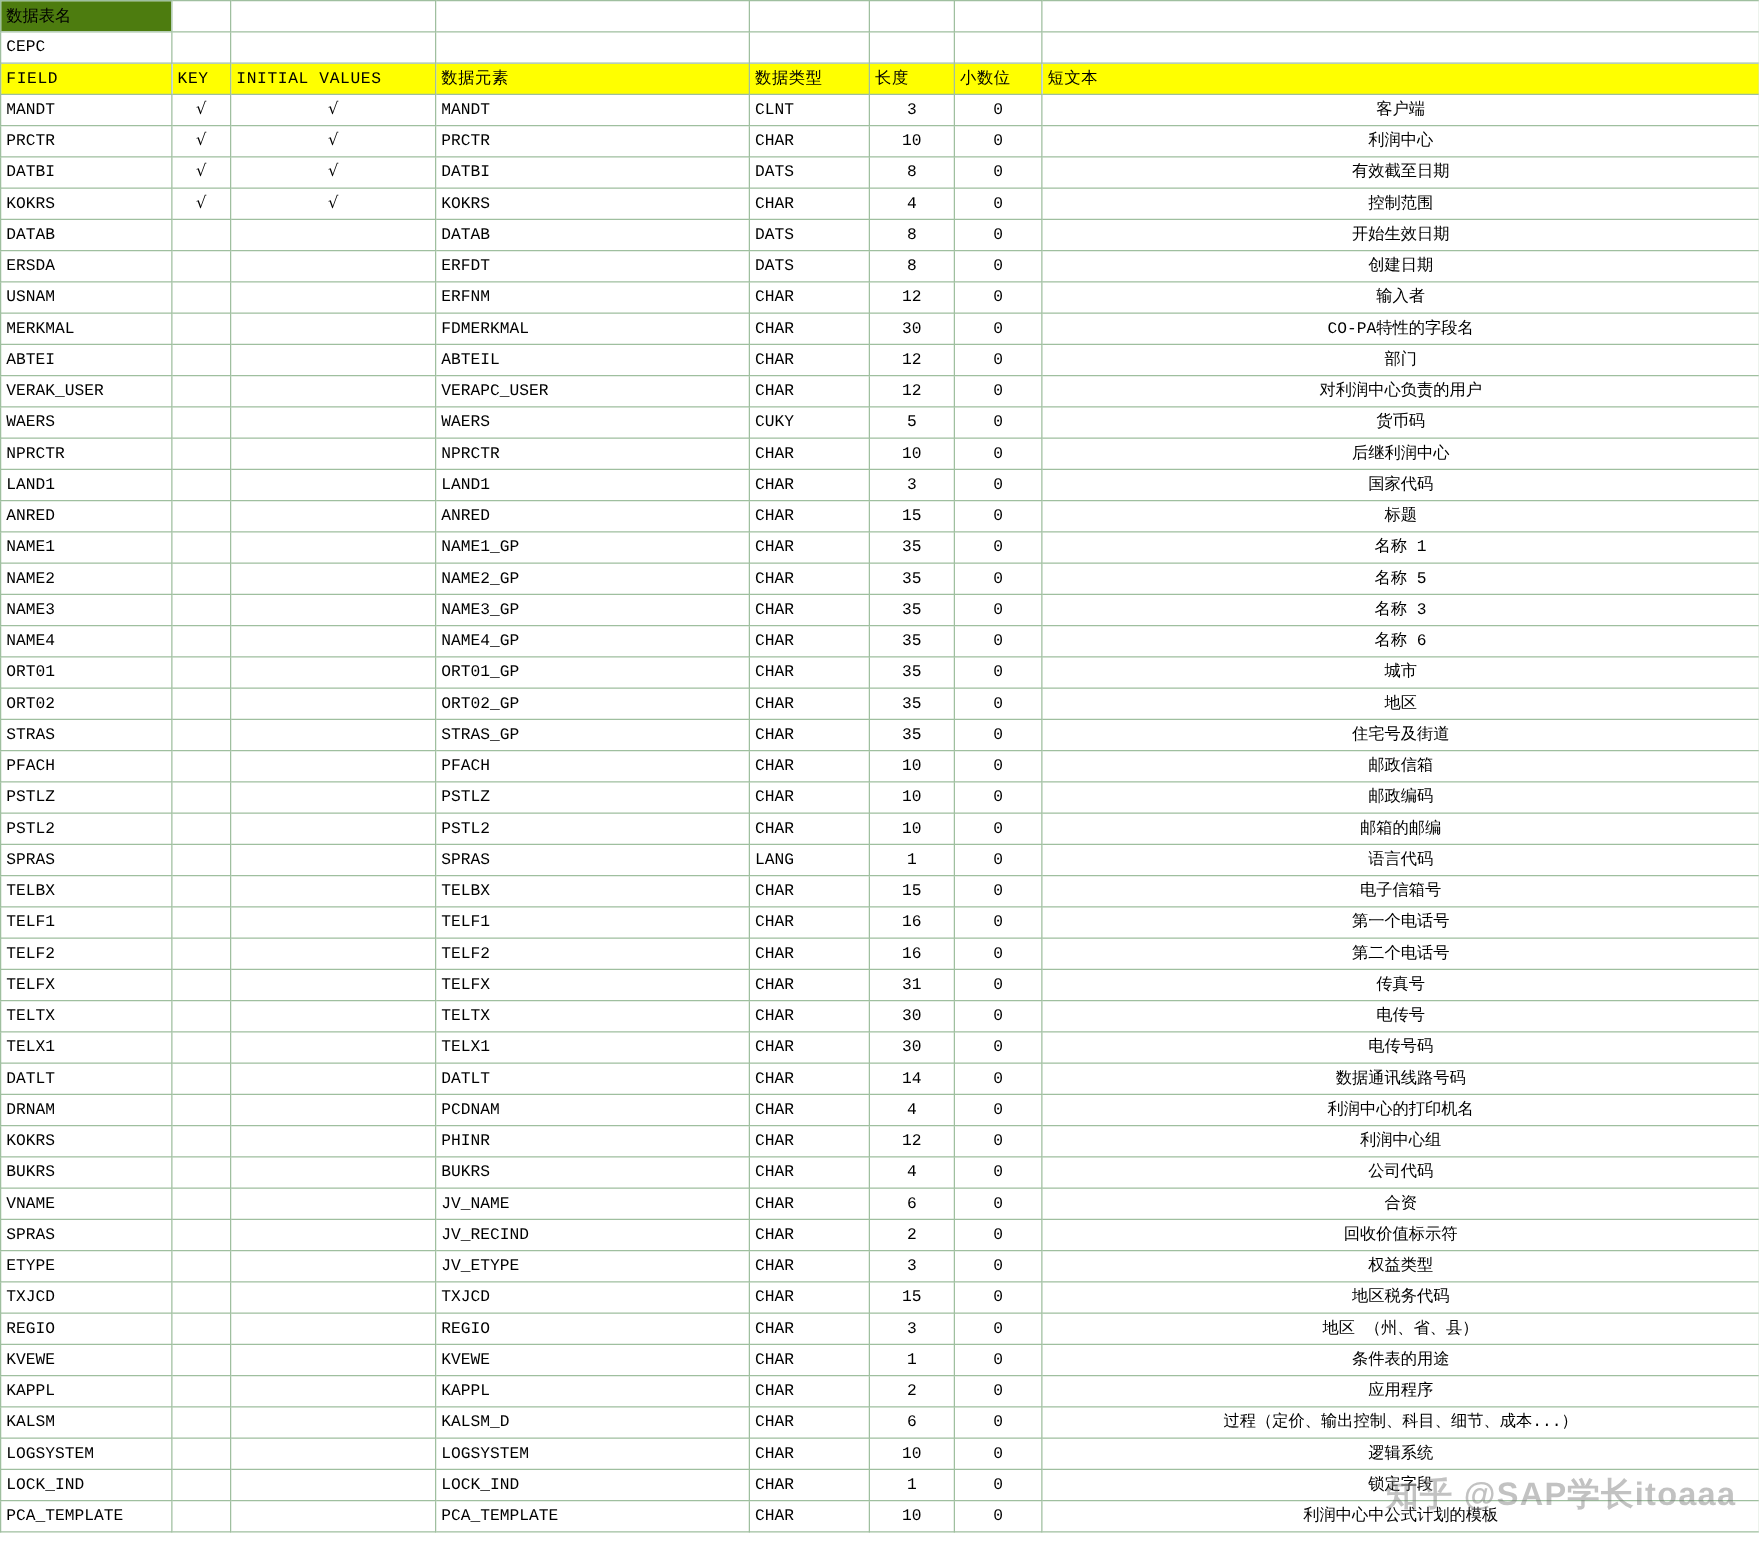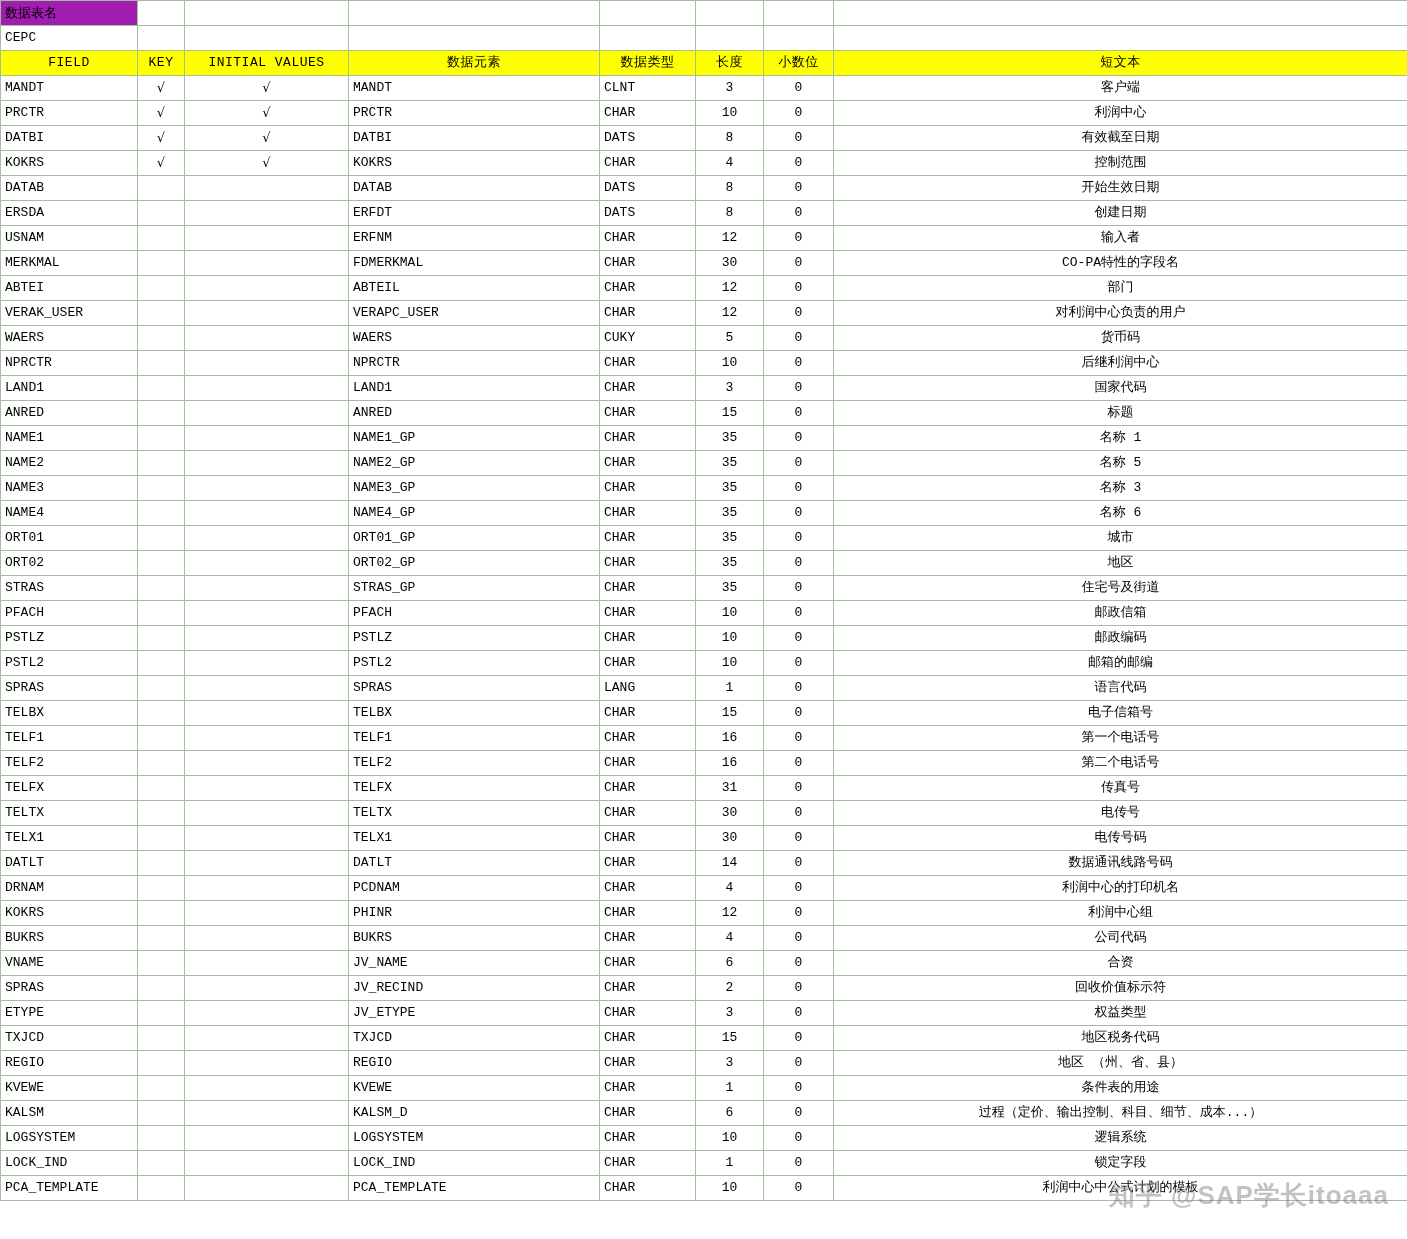--- a/index.html
+++ b/index.html
@@ -35,41 +35,41 @@
   col.c-field { width: 137px; }
   col.c-key { width: 47px; }
   col.c-init { width: 164px; }
   col.c-elem { width: 251px; }
   col.c-type { width: 96px; }
   col.c-len { width: 68px; }
   col.c-dec { width: 70px; }
   col.c-text { width: 574px; }
 
   .titlebox {
-    background: #a21caf;
+    background: #4d7c0f;
     border: 1px solid #7f7f7f;
     font-family: "Liberation Sans", sans-serif;
     font-weight: bold;
     font-size: 13px;
     text-align: left;
     padding-left: 6px;
   }
   .titlevalue {
     border: 1px solid #7f7f7f;
     text-align: left;
     font-family: "Liberation Mono", monospace;
   }
   .blank-cell {
     border: 1px solid #ffffff;
     border-bottom-color: #ffffff;
   }
   .hdr {
     background: #ffff00;
     border: 1px solid #000000;
-    text-align: center;
+    text-align: left;
     font-family: "Liberation Mono", monospace;
     font-size: 13px;
     letter-spacing: 0.5px;
   }
   td.left { text-align: left; }
   td.center { text-align: center; }
   td.elem { text-align: left; padding-left: 6px; }
 
   .row-even td, .row-odd td { background: #ffffff; }
 
@@ -536,20 +536,30 @@
       <tr class="row-odd">
         <td class="left">KVEWE</td>
         <td class="center check"></td>
         <td class="center check"></td>
         <td class="elem">KVEWE</td>
         <td class="left">CHAR</td>
         <td class="center">1</td>
         <td class="center">0</td>
         <td class="center">条件表的用途</td>
       </tr>
+      <tr class="row-even">
+        <td class="left">KAPPL</td>
+        <td class="center check"></td>
+        <td class="center check"></td>
+        <td class="elem">KAPPL</td>
+        <td class="left">CHAR</td>
+        <td class="center">2</td>
+        <td class="center">0</td>
+        <td class="center">应用程序</td>
+      </tr>
       <tr class="row-odd">
         <td class="left">KALSM</td>
         <td class="center check"></td>
         <td class="center check"></td>
         <td class="elem">KALSM_D</td>
         <td class="left">CHAR</td>
         <td class="center">6</td>
         <td class="center">0</td>
         <td class="center">过程（定价、输出控制、科目、细节、成本...）</td>
       </tr>

